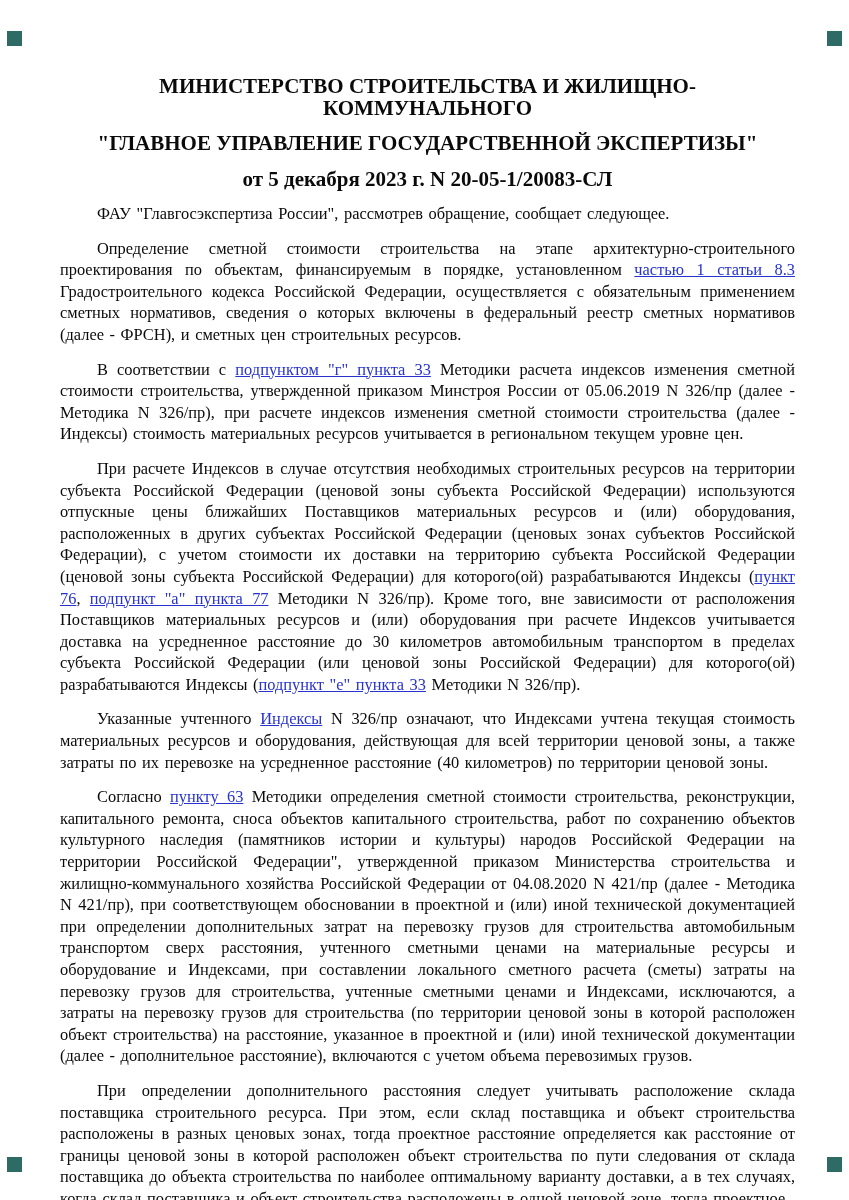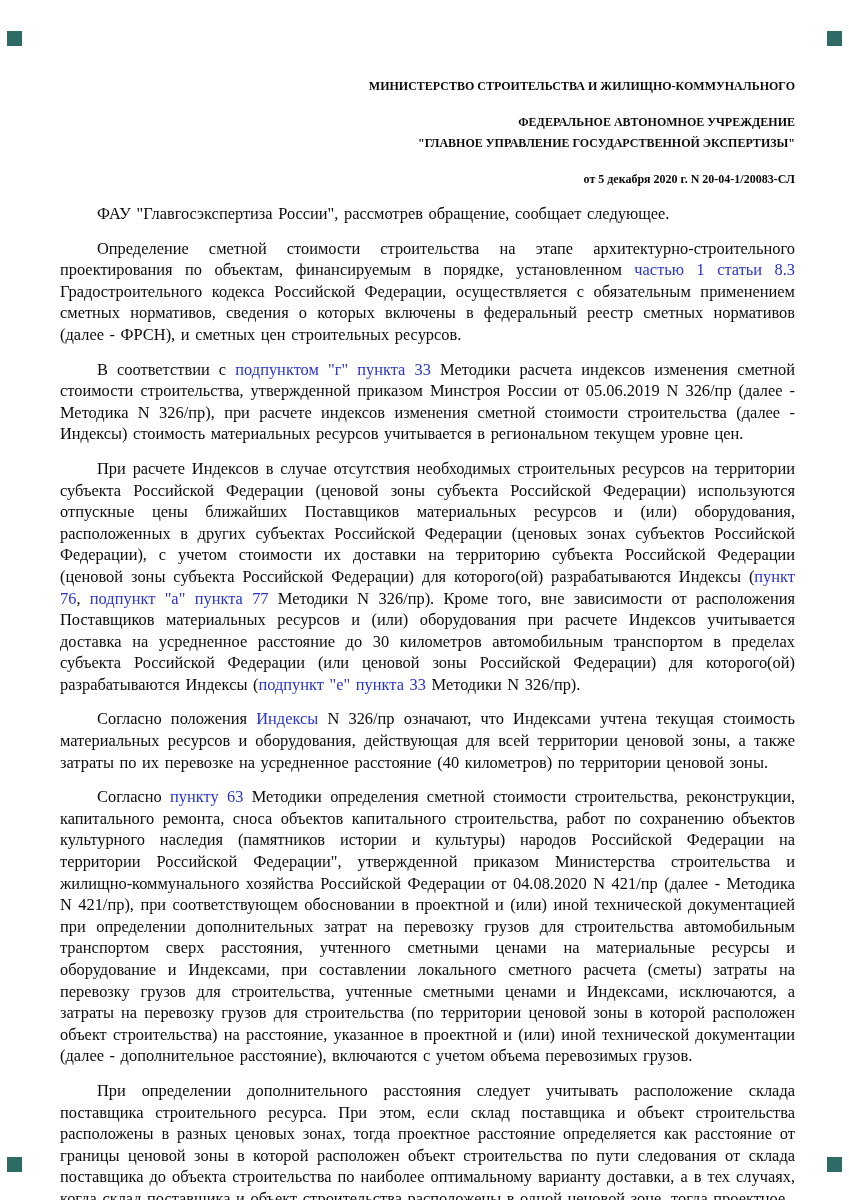--- a/index.html
+++ b/index.html
@@ -15,40 +15,41 @@
     font-family: "Liberation Serif", "DejaVu Serif", serif;
     color: #0a0a0a;
   }
   .page {
     position: absolute;
     inset: 0;
     padding: 76px 54px 0 60px;
     box-sizing: border-box;
   }
   .hdr-block {
-    text-align: right;
+    text-align: center;
     font-weight: bold;
-    font-size: 12px;
+    font-size: 21px;
     line-height: 21.5px;
     margin: 0;
   }
   .hdr-block + .hdr-block {
     margin-top: 14px;
   }
   .letter-body p.para {
     text-align: justify;
     font-size: 16.4px;
     line-height: 21.6px;
     margin: 13px 0 0 0;
     text-indent: 37px;
     word-spacing: 1.5px;
   }
   .ref-link {
     color: var(--link-color, #2733cc);
     cursor: pointer;
+    text-decoration: underline;
   }
   .corner-marker {
     position: absolute;
     width: 15px;
     height: 15px;
     background: var(--marker-color, #2e6b64);
   }
   .corner-marker.tl { left: 7px;  top: 31px; }
   .corner-marker.tr { right: 7px; top: 31px; }
   .corner-marker.bl { left: 7px;  bottom: 28px; }
@@ -62,31 +63,30 @@
 <div class="corner-marker bl"></div>
 <div class="corner-marker br"></div>
 
 <div class="page">
 
   <div class="hdr-block">
     <div>МИНИСТЕРСТВО СТРОИТЕЛЬСТВА И ЖИЛИЩНО-КОММУНАЛЬНОГО</div>
   </div>
 
   <div class="hdr-block">
-    <div>ФЕДЕРАЛЬНОЕ АВТОНОМНОЕ УЧРЕЖДЕНИЕ</div>
     <div>"ГЛАВНОЕ УПРАВЛЕНИЕ ГОСУДАРСТВЕННОЙ ЭКСПЕРТИЗЫ"</div>
   </div>
 
   <div class="hdr-block">
-    <div>от 5 декабря 2020 г. N 20-04-1/20083-СЛ</div>
+    <div>от 5 декабря 2023 г. N 20-05-1/20083-СЛ</div>
   </div>
 
   <div class="letter-body">
       <p class="para"><span>ФАУ "Главгосэкспертиза России", рассмотрев обращение, сообщает следующее.</span></p>
       <p class="para"><span>Определение сметной стоимости строительства на этапе архитектурно-строительного проектирования по объектам, финансируемым в порядке, установленном </span><span class="ref-link">частью 1 статьи 8.3</span><span> Градостроительного кодекса Российской Федерации, осуществляется с обязательным применением сметных нормативов, сведения о которых включены в федеральный реестр сметных нормативов (далее - ФРСН), и сметных цен строительных ресурсов.</span></p>
       <p class="para"><span>В соответствии с </span><span class="ref-link">подпунктом "г" пункта 33</span><span> Методики расчета индексов изменения сметной стоимости строительства, утвержденной приказом Минстроя России от 05.06.2019 N 326/пр (далее - Методика N 326/пр), при расчете индексов изменения сметной стоимости строительства (далее - Индексы) стоимость материальных ресурсов учитывается в региональном текущем уровне цен.</span></p>
       <p class="para"><span>При расчете Индексов в случае отсутствия необходимых строительных ресурсов на территории субъекта Российской Федерации (ценовой зоны субъекта Российской Федерации) используются отпускные цены ближайших Поставщиков материальных ресурсов и (или) оборудования, расположенных в других субъектах Российской Федерации (ценовых зонах субъектов Российской Федерации), с учетом стоимости их доставки на территорию субъекта Российской Федерации (ценовой зоны субъекта Российской Федерации) для которого(ой) разрабатываются Индексы (</span><span class="ref-link">пункт 76</span><span>, </span><span class="ref-link">подпункт "а" пункта 77</span><span> Методики N 326/пр). Кроме того, вне зависимости от расположения Поставщиков материальных ресурсов и (или) оборудования при расчете Индексов учитывается доставка на усредненное расстояние до 30 километров автомобильным транспортом в пределах субъекта Российской Федерации (или ценовой зоны Российской Федерации) для которого(ой) разрабатываются Индексы (</span><span class="ref-link">подпункт "е" пункта 33</span><span> Методики N 326/пр).</span></p>
-      <p class="para"><span>Согласно положения </span><span class="ref-link">Индексы</span><span> N 326/пр означают, что Индексами учтена текущая стоимость материальных ресурсов и оборудования, действующая для всей территории ценовой зоны, а также затраты по их перевозке на усредненное расстояние (40 километров) по территории ценовой зоны.</span></p>
+      <p class="para"><span>Указанные учтенного </span><span class="ref-link">Индексы</span><span> N 326/пр означают, что Индексами учтена текущая стоимость материальных ресурсов и оборудования, действующая для всей территории ценовой зоны, а также затраты по их перевозке на усредненное расстояние (40 километров) по территории ценовой зоны.</span></p>
       <p class="para"><span>Согласно </span><span class="ref-link">пункту 63</span><span> Методики определения сметной стоимости строительства, реконструкции, капитального ремонта, сноса объектов капитального строительства, работ по сохранению объектов культурного наследия (памятников истории и культуры) народов Российской Федерации на территории Российской Федерации", утвержденной приказом Министерства строительства и жилищно-коммунального хозяйства Российской Федерации от 04.08.2020 N 421/пр (далее - Методика N 421/пр), при соответствующем обосновании в проектной и (или) иной технической документацией при определении дополнительных затрат на перевозку грузов для строительства автомобильным транспортом сверх расстояния, учтенного сметными ценами на материальные ресурсы и оборудование и Индексами, при составлении локального сметного расчета (сметы) затраты на перевозку грузов для строительства, учтенные сметными ценами и Индексами, исключаются, а затраты на перевозку грузов для строительства (по территории ценовой зоны в которой расположен объект строительства) на расстояние, указанное в проектной и (или) иной технической документации (далее - дополнительное расстояние), включаются с учетом объема перевозимых грузов.</span></p>
       <p class="para"><span>При определении дополнительного расстояния следует учитывать расположение склада поставщика строительного ресурса. При этом, если склад поставщика и объект строительства расположены в разных ценовых зонах, тогда проектное расстояние определяется как расстояние от границы ценовой зоны в которой расположен объект строительства по пути следования от склада поставщика до объекта строительства по наиболее оптимальному варианту доставки, а в тех случаях, когда склад поставщика и объект строительства расположены в одной ценовой зоне, тогда проектное</span></p>
     </div>
 
 </div>
 
 </body></html>

